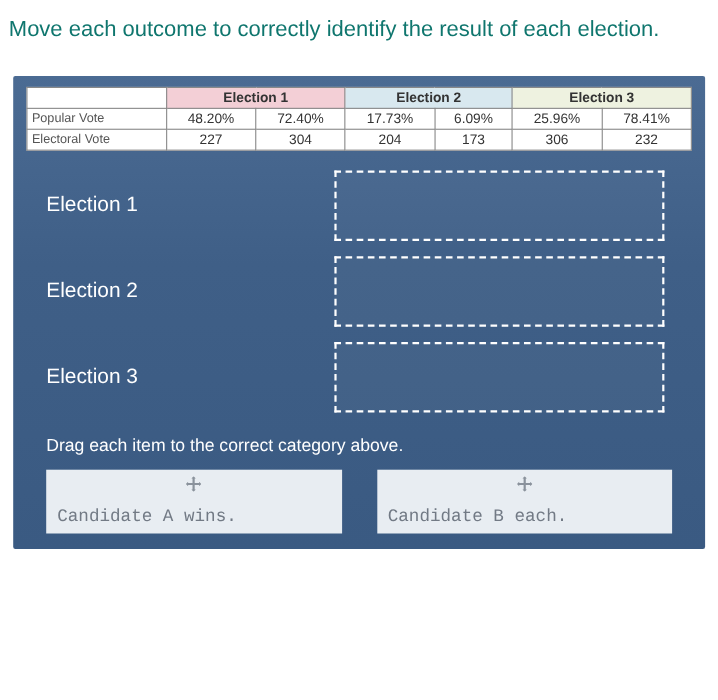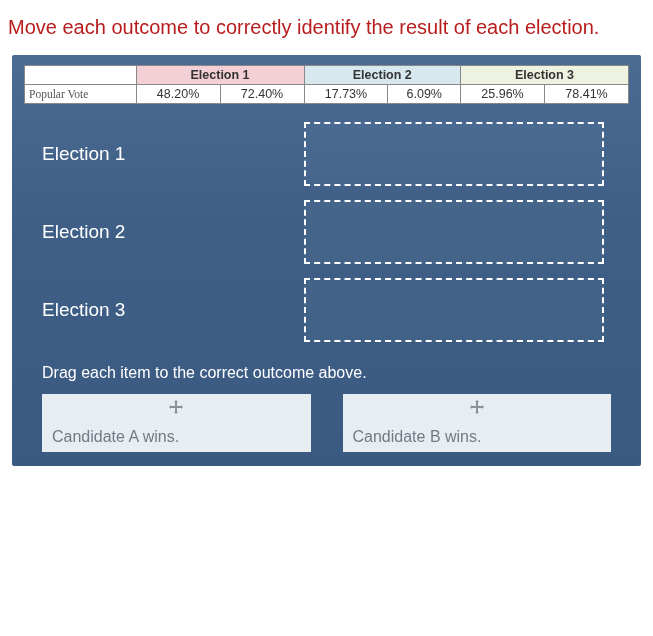--- a/index.html
+++ b/index.html
@@ -6,25 +6,25 @@
   body {
     font-family: Arial, sans-serif;
     width: 653px;
     height: 636px;
     overflow: hidden;
     background: #fff;
   }
   .instruction {
     padding: 12px 18px 10px 8px;
     font-size: 20px;
-    color: #b91c1c;
+    color: #0f766e;
     line-height: 1.5;
   }
   .panel {
-    margin: 3px 12px;
+    margin: 17px 12px;
     background: linear-gradient(180deg, #4b6b93 0%, #3f5f87 40%, #3a5a82 100%);
     padding: 10px 12px 14px 12px;
     border-radius: 2px;
   }
   table.data {
     border-collapse: collapse;
     width: 100%;
     background: #fff;
     font-size: 12.5px;
   }
@@ -32,21 +32,20 @@
     border: 1px solid #888;
     padding: 2px 4px;
     text-align: center;
     color: #333;
   }
   table.data td.rowhdr {
     text-align: left;
     font-size: 11.5px;
     padding-left: 4px;
     color: #555;
-    font-family: Liberation Serif, serif;
   }
   th.election { font-weight: bold; }
   th.e1 { background: #f3cfd6; }
   th.e2 { background: #d8e8ef; }
   th.e3 { background: #eef2e0; }
   td.corner, th.corner { background: #fff; border-left: 1px solid #888; }
   .rows-area { margin-top: 18px; }
   .drop-row {
     display: flex;
     align-items: center;
@@ -66,20 +65,21 @@
   }
   .drag-instruction {
     color: #fff;
     font-size: 16px;
     margin: 22px 0 12px 18px;
   }
   .drag-items {
     display: flex;
     gap: 32px;
     padding: 0 18px;
+    font-family: Liberation Mono, monospace;
   }
   .drag-item {
     flex: 1;
     background: #e8edf2;
     color: #727a85;
     height: 58px;
     position: relative;
     display: flex;
     align-items: flex-end;
     justify-content: flex-start;
@@ -117,52 +117,61 @@
     </tr>
     <tr>
       <td class="rowhdr">Popular Vote</td>
       <td>48.20%</td>
       <td>72.40%</td>
       <td>17.73%</td>
       <td>6.09%</td>
       <td>25.96%</td>
       <td>78.41%</td>
     </tr>
+    <tr>
+      <td class="rowhdr">Electoral Vote</td>
+      <td>227</td>
+      <td>304</td>
+      <td>204</td>
+      <td>173</td>
+      <td>306</td>
+      <td>232</td>
+    </tr>
   </tbody>
     </table>
 
   <div class="rows-area">
     <div class="drop-row">
       <div class="drop-label">Election 1</div>
       <div class="drop-target"></div>
     </div>
     <div class="drop-row">
       <div class="drop-label">Election 2</div>
       <div class="drop-target"></div>
     </div>
     <div class="drop-row">
       <div class="drop-label">Election 3</div>
       <div class="drop-target"></div>
     </div>
   </div>
 
-  <div class="drag-instruction">Drag each item to the correct outcome above.</div>
+  <div class="drag-instruction">Drag each item to the correct category above.</div>
 
   <div class="drag-items">
     <div class="drag-item">
       <span class="drag-handle">
         <svg width="14" height="14" viewBox="0 0 14 14">
           <path d="M7 0 L9 2 L8 2 L8 6 L12 6 L12 5 L14 7 L12 9 L12 8 L8 8 L8 12 L9 12 L7 14 L5 12 L6 12 L6 8 L2 8 L2 9 L0 7 L2 5 L2 6 L6 6 L6 2 L5 2 Z" fill="#8a929c"></path>
         </svg>
       </span>
       <span>Candidate A wins.</span>
     </div>
     <div class="drag-item">
       <span class="drag-handle">
         <svg width="14" height="14" viewBox="0 0 14 14">
           <path d="M7 0 L9 2 L8 2 L8 6 L12 6 L12 5 L14 7 L12 9 L12 8 L8 8 L8 12 L9 12 L7 14 L5 12 L6 12 L6 8 L2 8 L2 9 L0 7 L2 5 L2 6 L6 6 L6 2 L5 2 Z" fill="#8a929c"></path>
         </svg>
       </span>
-      <span>Candidate B wins.</span>
+      <span>Candidate B each.</span>
     </div>
   </div>
 
 </div>
 
 </body></html>

